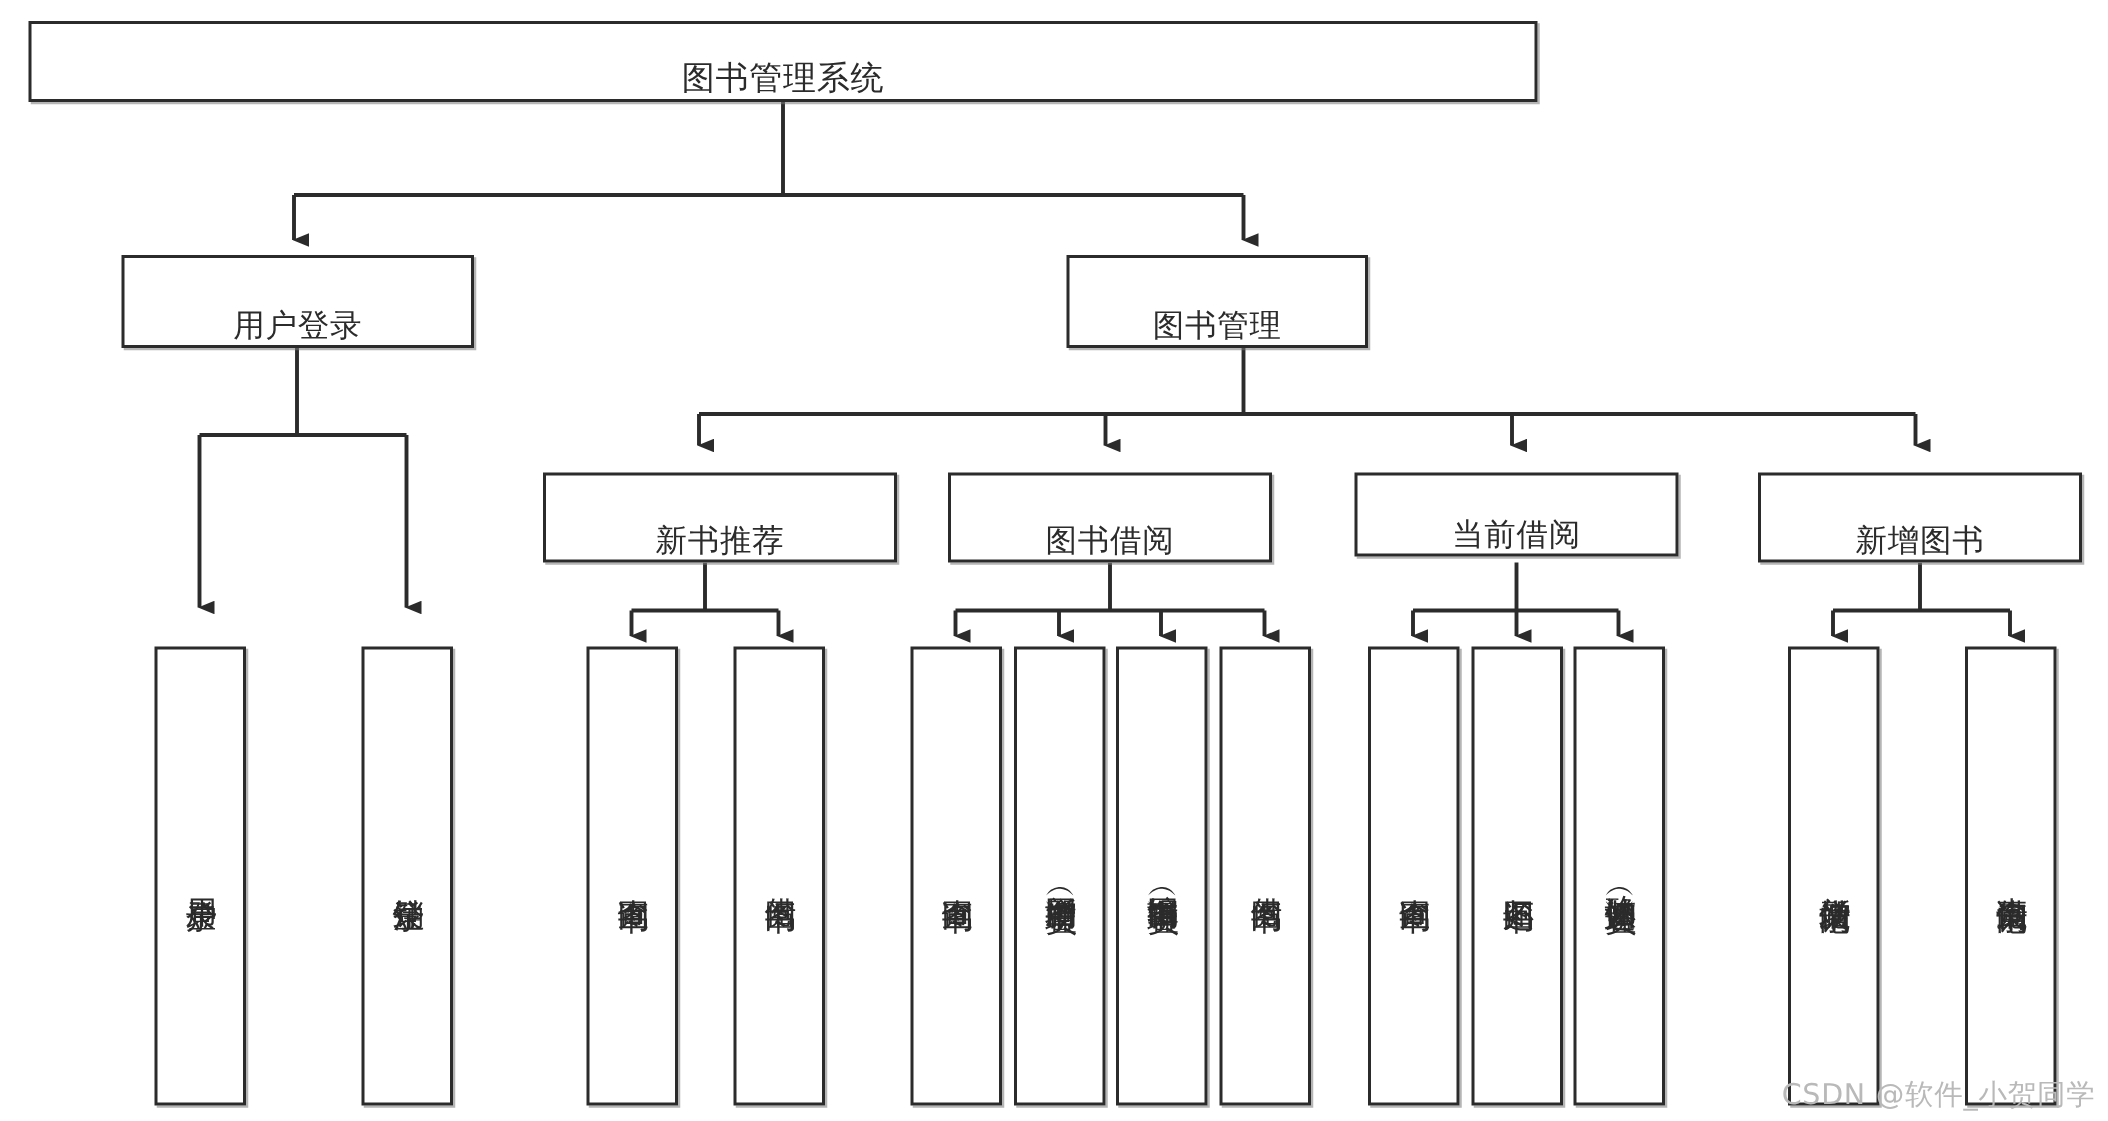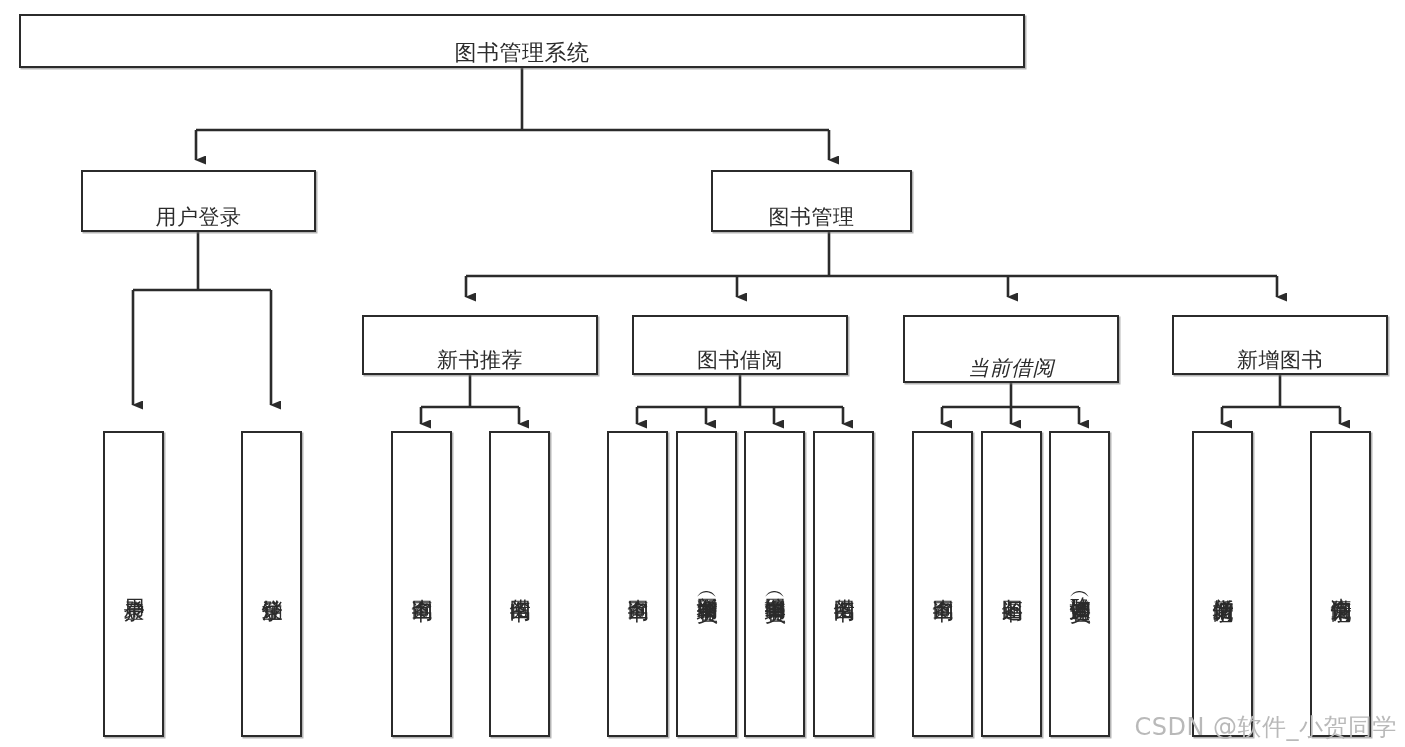--- a/index.html
+++ b/index.html
@@ -62,21 +62,21 @@
     text-orientation: upright;
     font-size: 21px;
     line-height: 1.22;
     letter-spacing: 1px;
     white-space: nowrap;
   }
   .watermark {
     position: absolute;
     right: 8px;
     bottom: 4px;
-    font-size: 24px;
+    font-size: 19px;
     color: #b9b9b9;
     letter-spacing: 0.5px;
     user-select: none;
     white-space: nowrap;
   }
 </style>
 </head>
 <body>
 
 <div id="diagram-root">
@@ -141,21 +141,21 @@
   <div class="node horizontal" style="left:711px; top:170px; width:201px; height:62px;">
     <span class="label">图书管理</span>
   </div>
 
   <div class="node horizontal" style="left:362px; top:315px; width:236px; height:60px;">
     <span class="label">新书推荐</span>
   </div>
   <div class="node horizontal" style="left:632px; top:315px; width:216px; height:60px;">
     <span class="label">图书借阅</span>
   </div>
-  <div class="node horizontal" style="left:903px; top:315px; width:216px; height:68px;font-style:italic;">
+  <div class="node horizontal" style="left:903px; top:315px; width:216px; height:56px;">
     <span class="label">当前借阅</span>
   </div>
   <div class="node horizontal" style="left:1172px; top:315px; width:216px; height:60px;">
     <span class="label">新增图书</span>
   </div>
 
   <div class="node vertical" style="left:103px; top:431px; width:61px; height:306px;">
     <span class="label">用户登录</span>
   </div>
   <div class="node vertical" style="left:241px; top:431px; width:61px; height:306px;">

